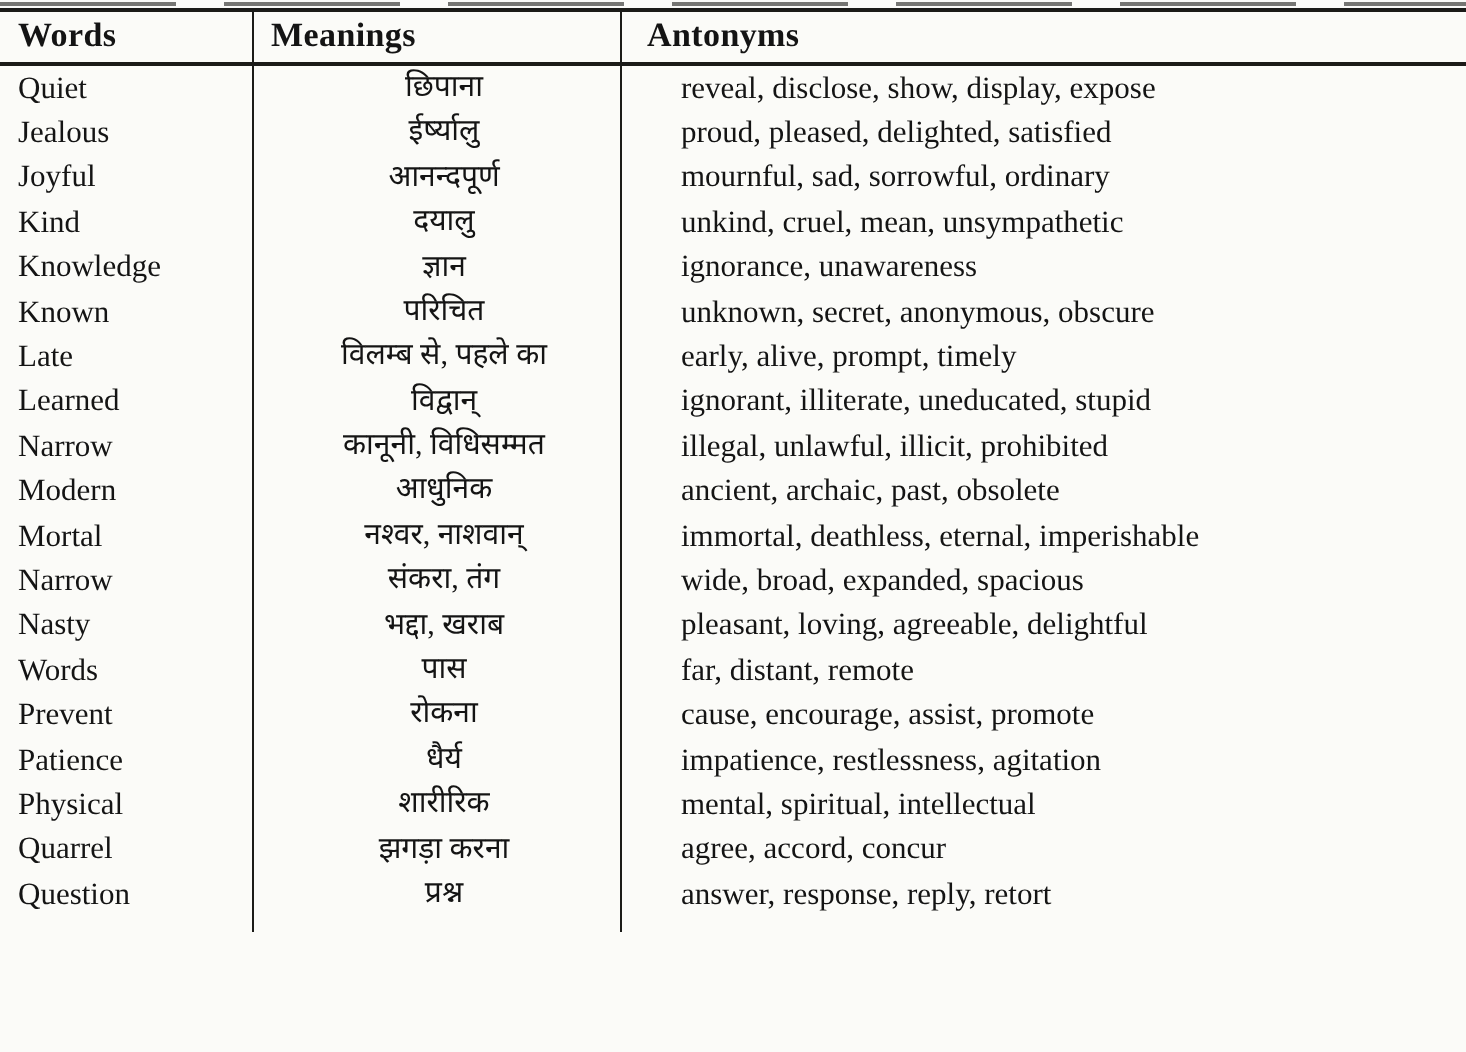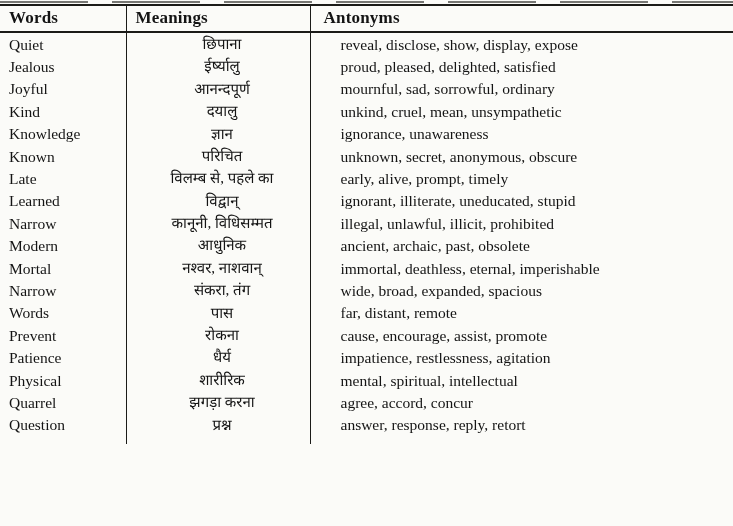--- a/index.html
+++ b/index.html
@@ -163,20 +163,25 @@
           <td class="col-word">Mortal</td>
           <td class="col-meaning" lang="hi">नश्वर, नाशवान्</td>
           <td class="col-antonyms">immortal, deathless, eternal, imperishable</td>
         </tr>
         <tr>
           <td class="col-word">Narrow</td>
           <td class="col-meaning" lang="hi">संकरा, तंग</td>
           <td class="col-antonyms">wide, broad, expanded, spacious</td>
         </tr>
         <tr>
+          <td class="col-word">Nasty</td>
+          <td class="col-meaning" lang="hi">भद्दा, खराब</td>
+          <td class="col-antonyms">pleasant, loving, agreeable, delightful</td>
+        </tr>
+        <tr>
           <td class="col-word">Words</td>
           <td class="col-meaning" lang="hi">पास</td>
           <td class="col-antonyms">far, distant, remote</td>
         </tr>
         <tr>
           <td class="col-word">Prevent</td>
           <td class="col-meaning" lang="hi">रोकना</td>
           <td class="col-antonyms">cause, encourage, assist, promote</td>
         </tr>
         <tr>

